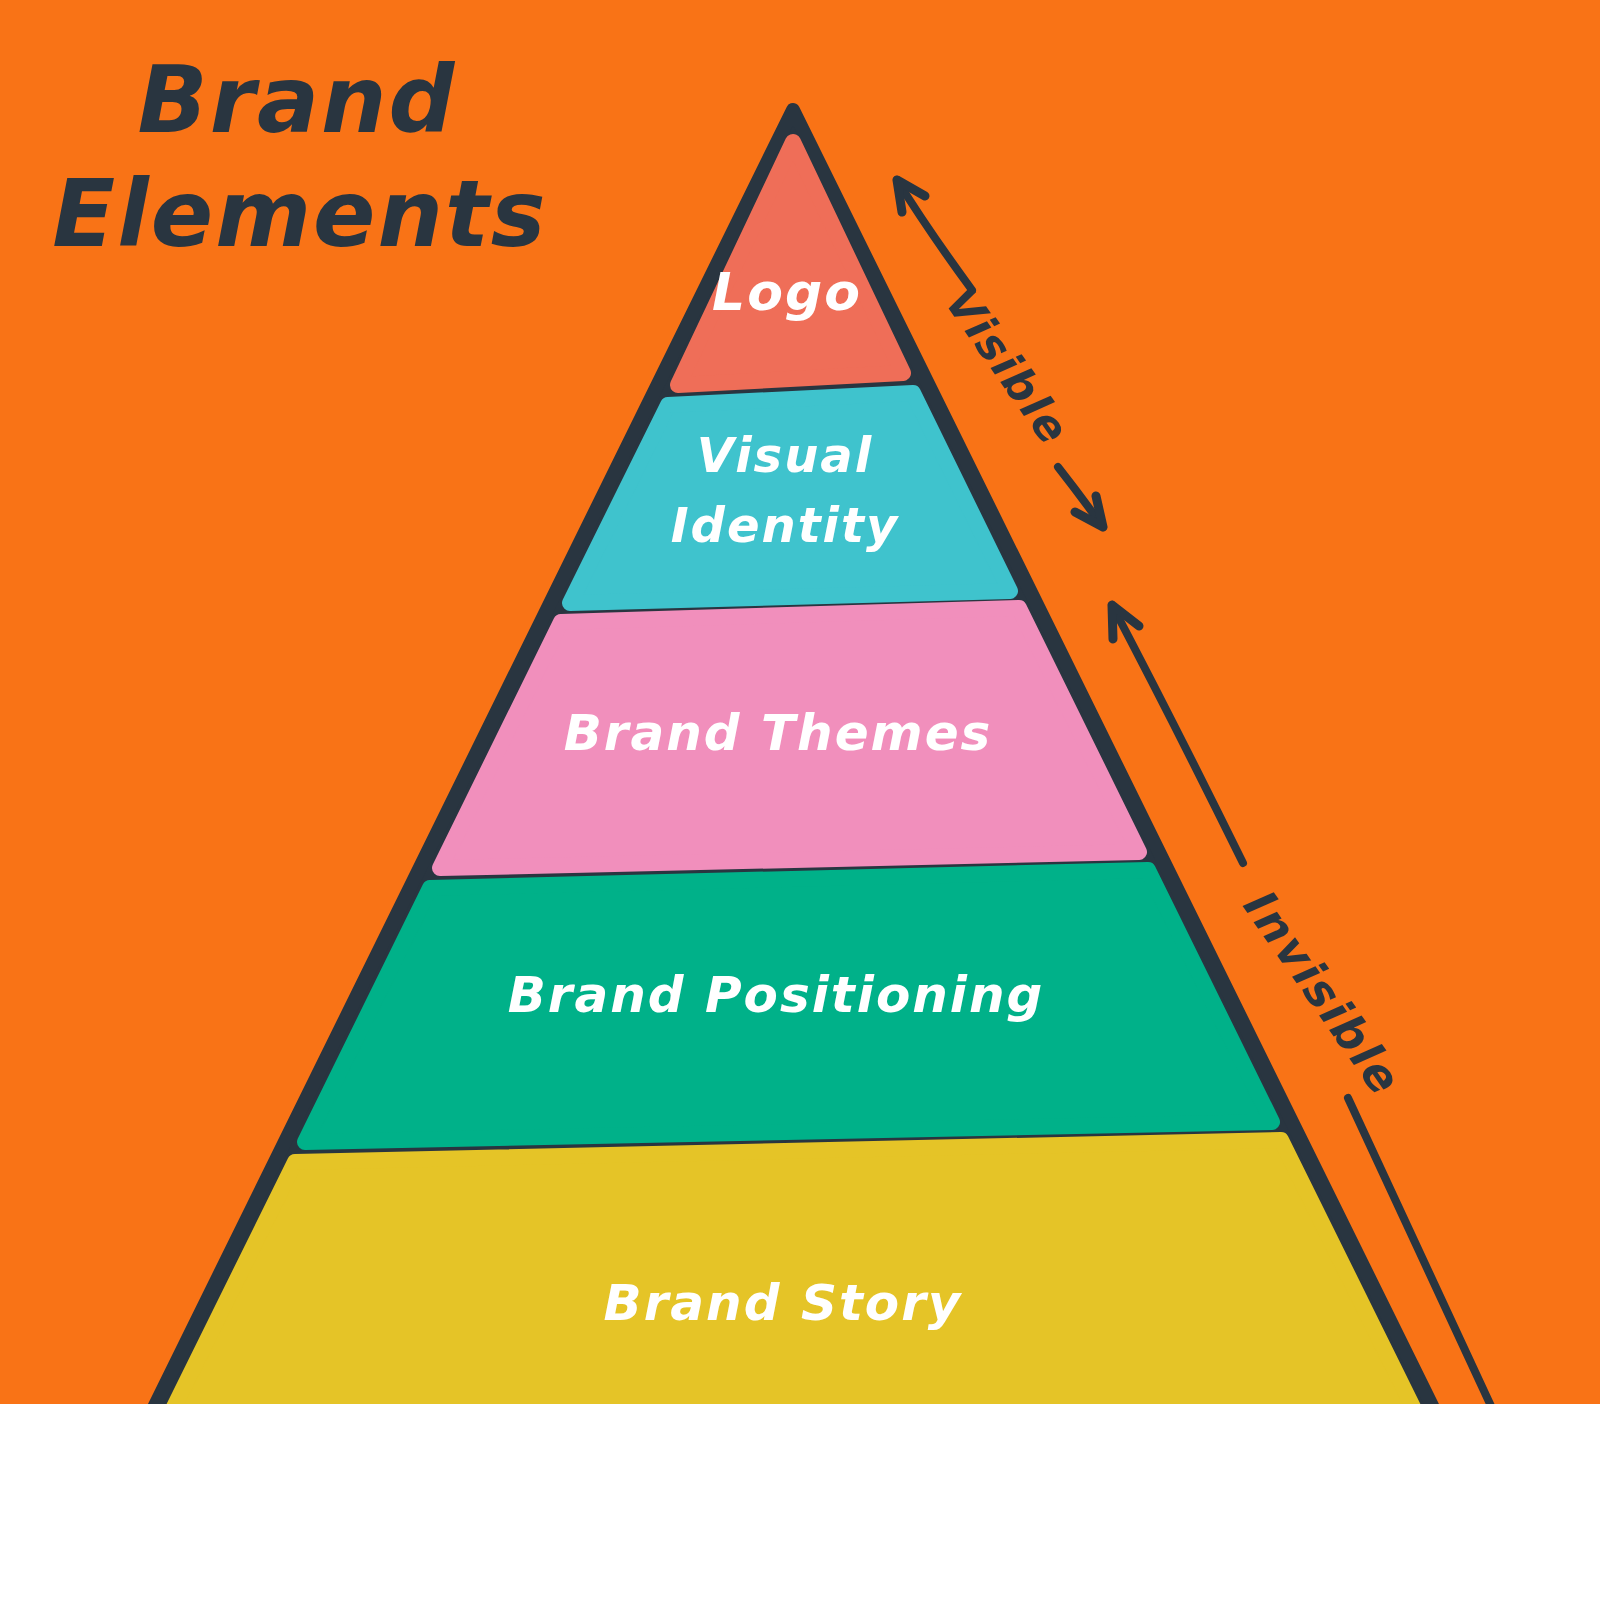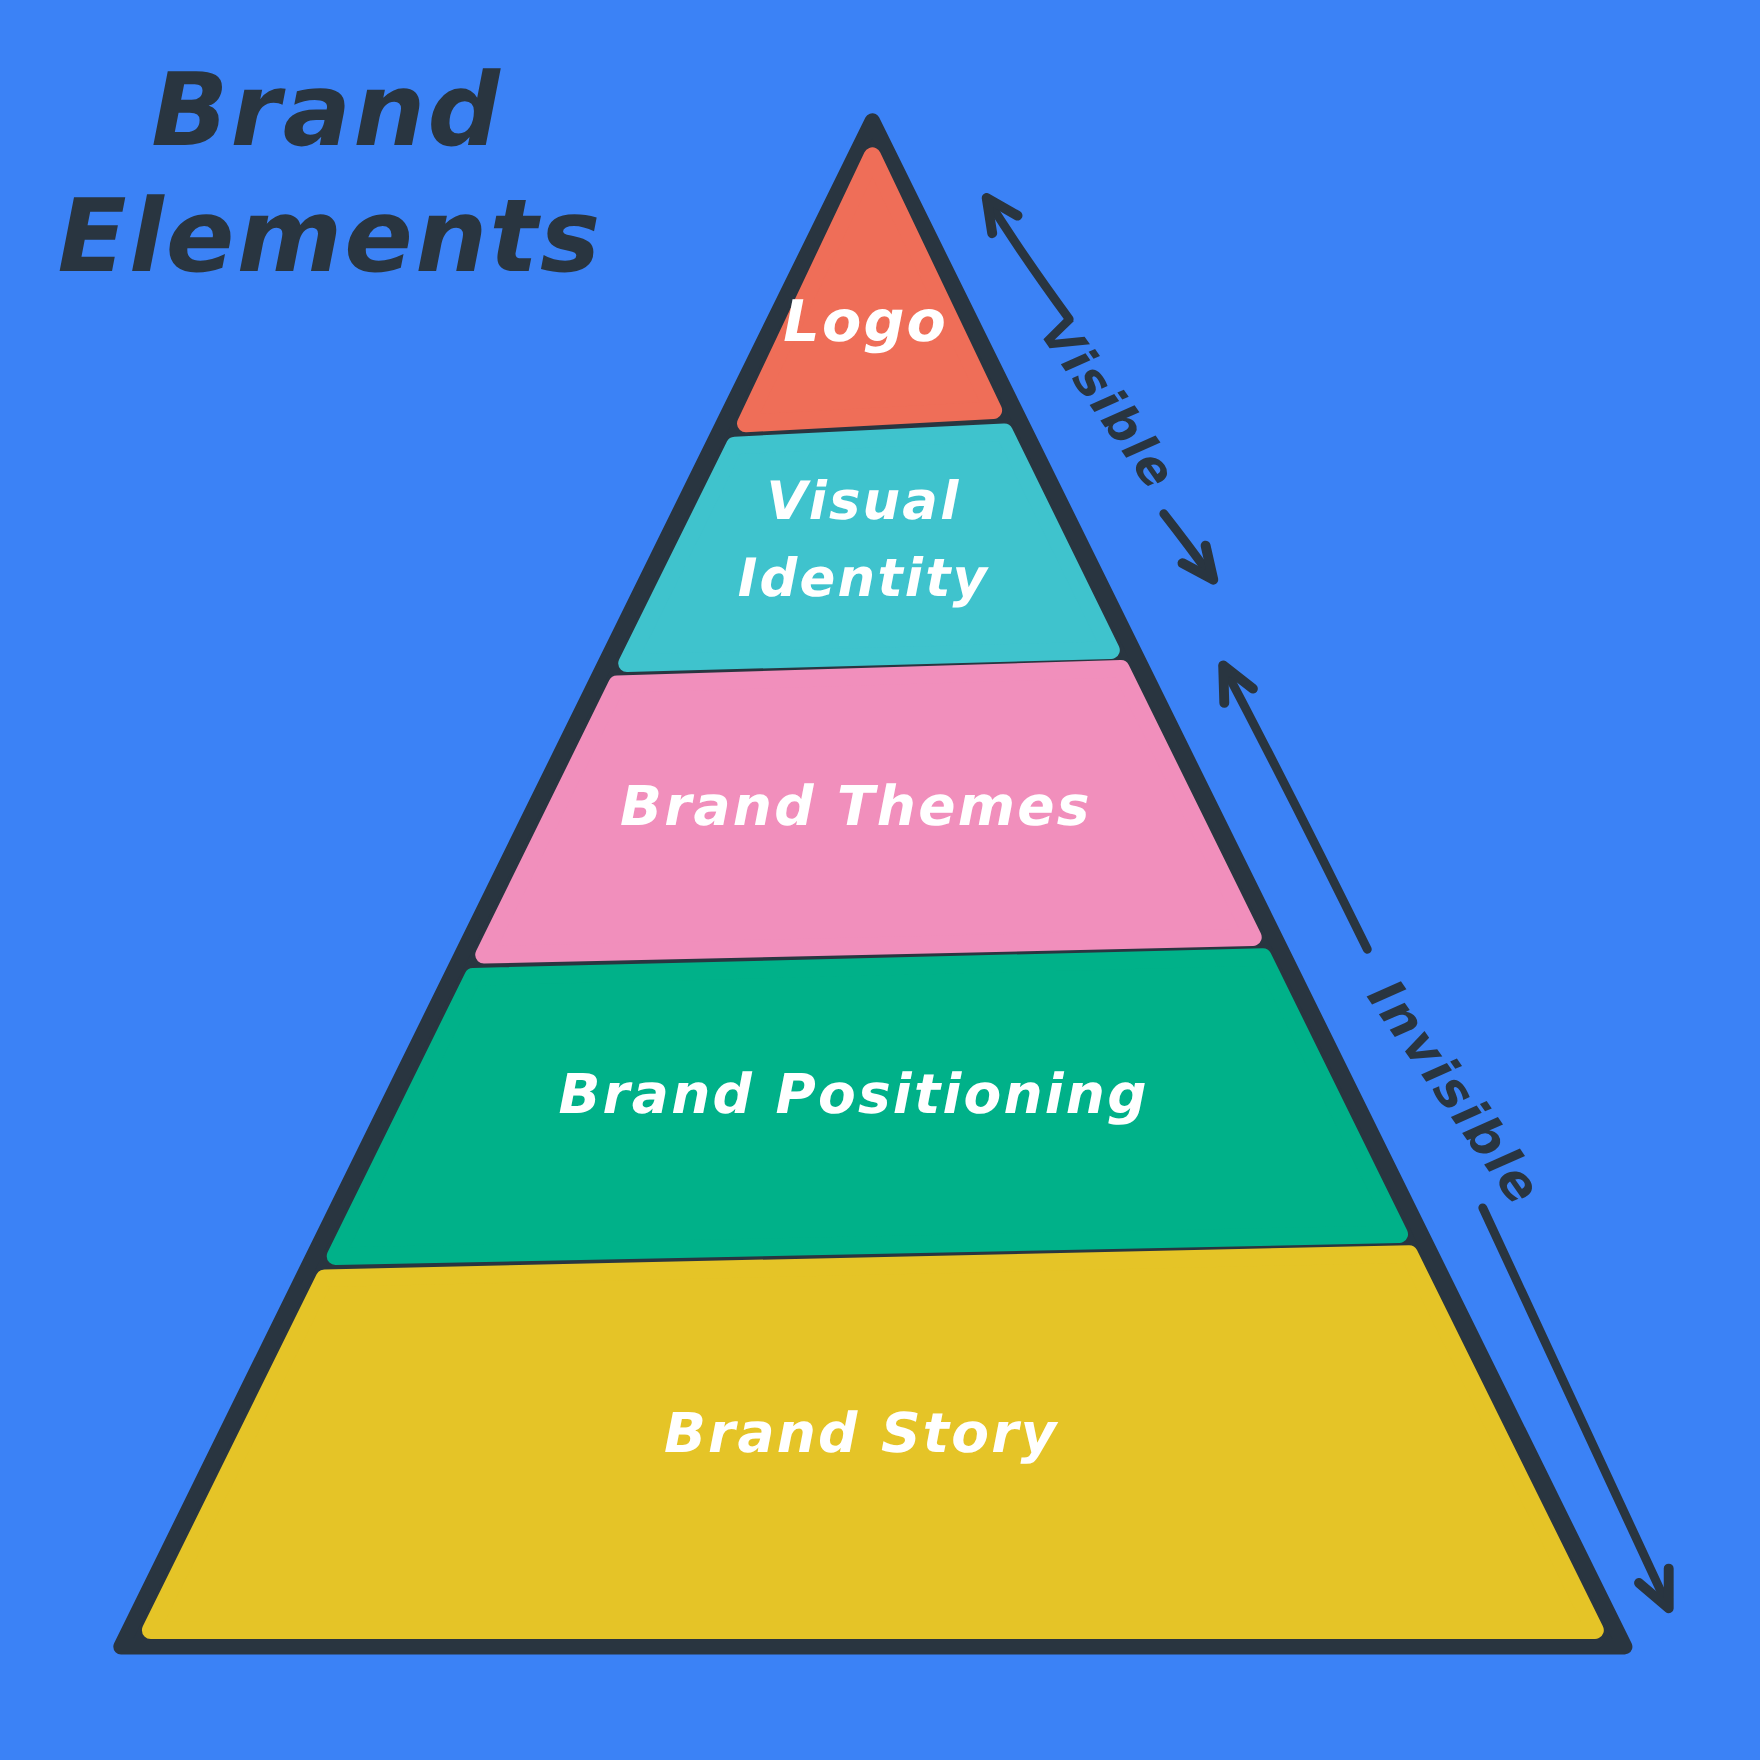--- a/index.html
+++ b/index.html
@@ -4,22 +4,22 @@
 <style>
   html, body {
     margin: 0;
     padding: 0;
     background: #ffffff;
     font-family: "DejaVu Sans", sans-serif;
   }
   .canvas {
     position: relative;
     width: 1600px;
-    height: 1600px;
-    background: #3b82f6;
+    height: 1404px;
+    background: #f97316;
     overflow: hidden;
   }
   svg { display: block; }
   .title-text {
     font-family: "DejaVu Sans", sans-serif;
     font-style: italic;
     font-weight: bold;
     font-size: 92px;
     letter-spacing: 2px;
   }

